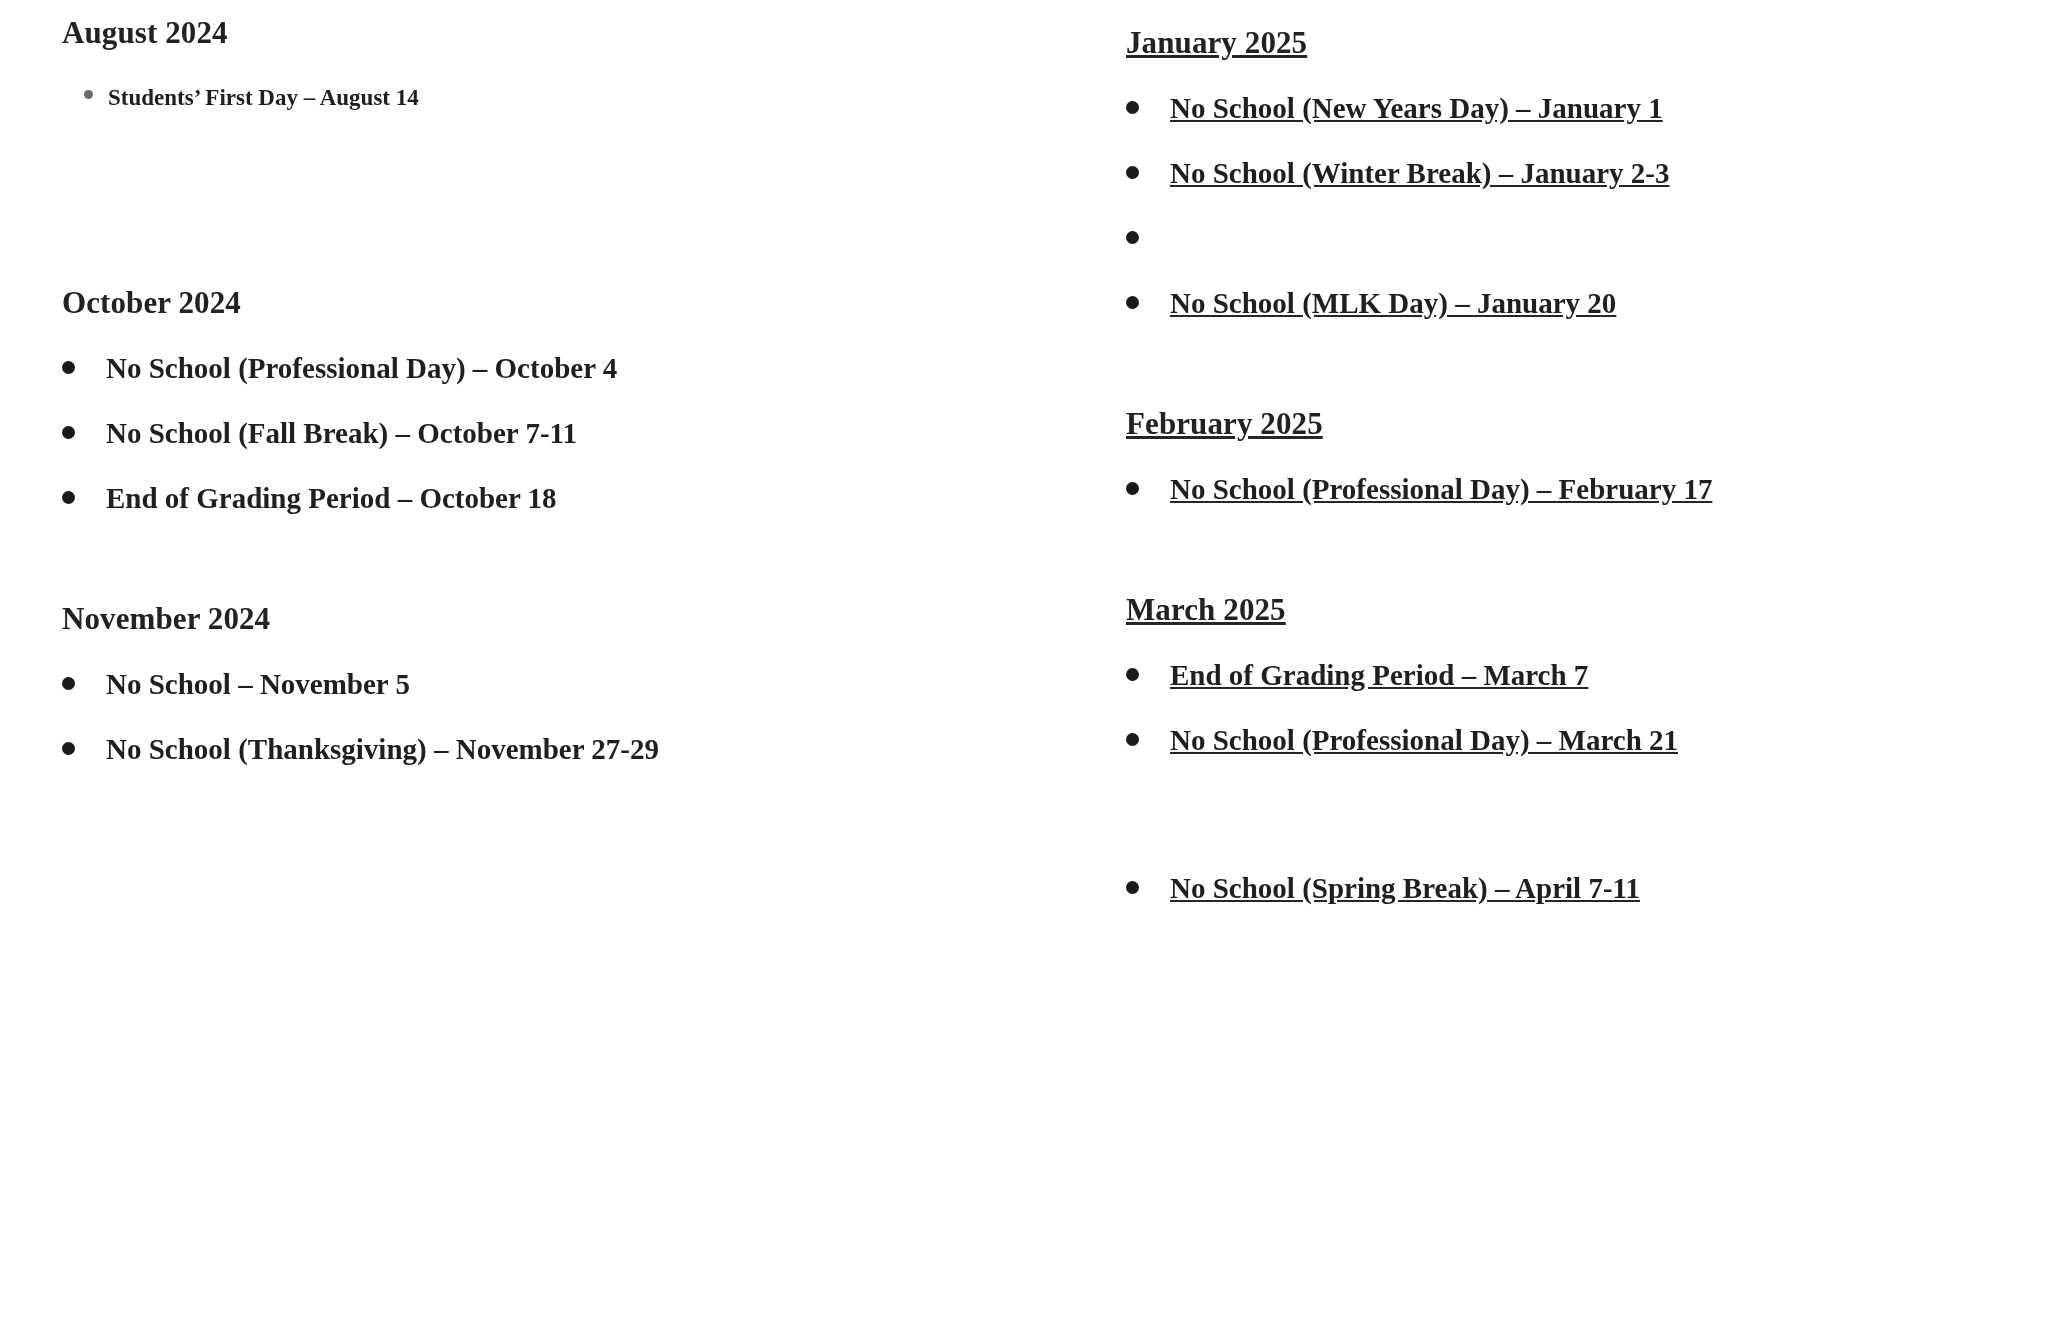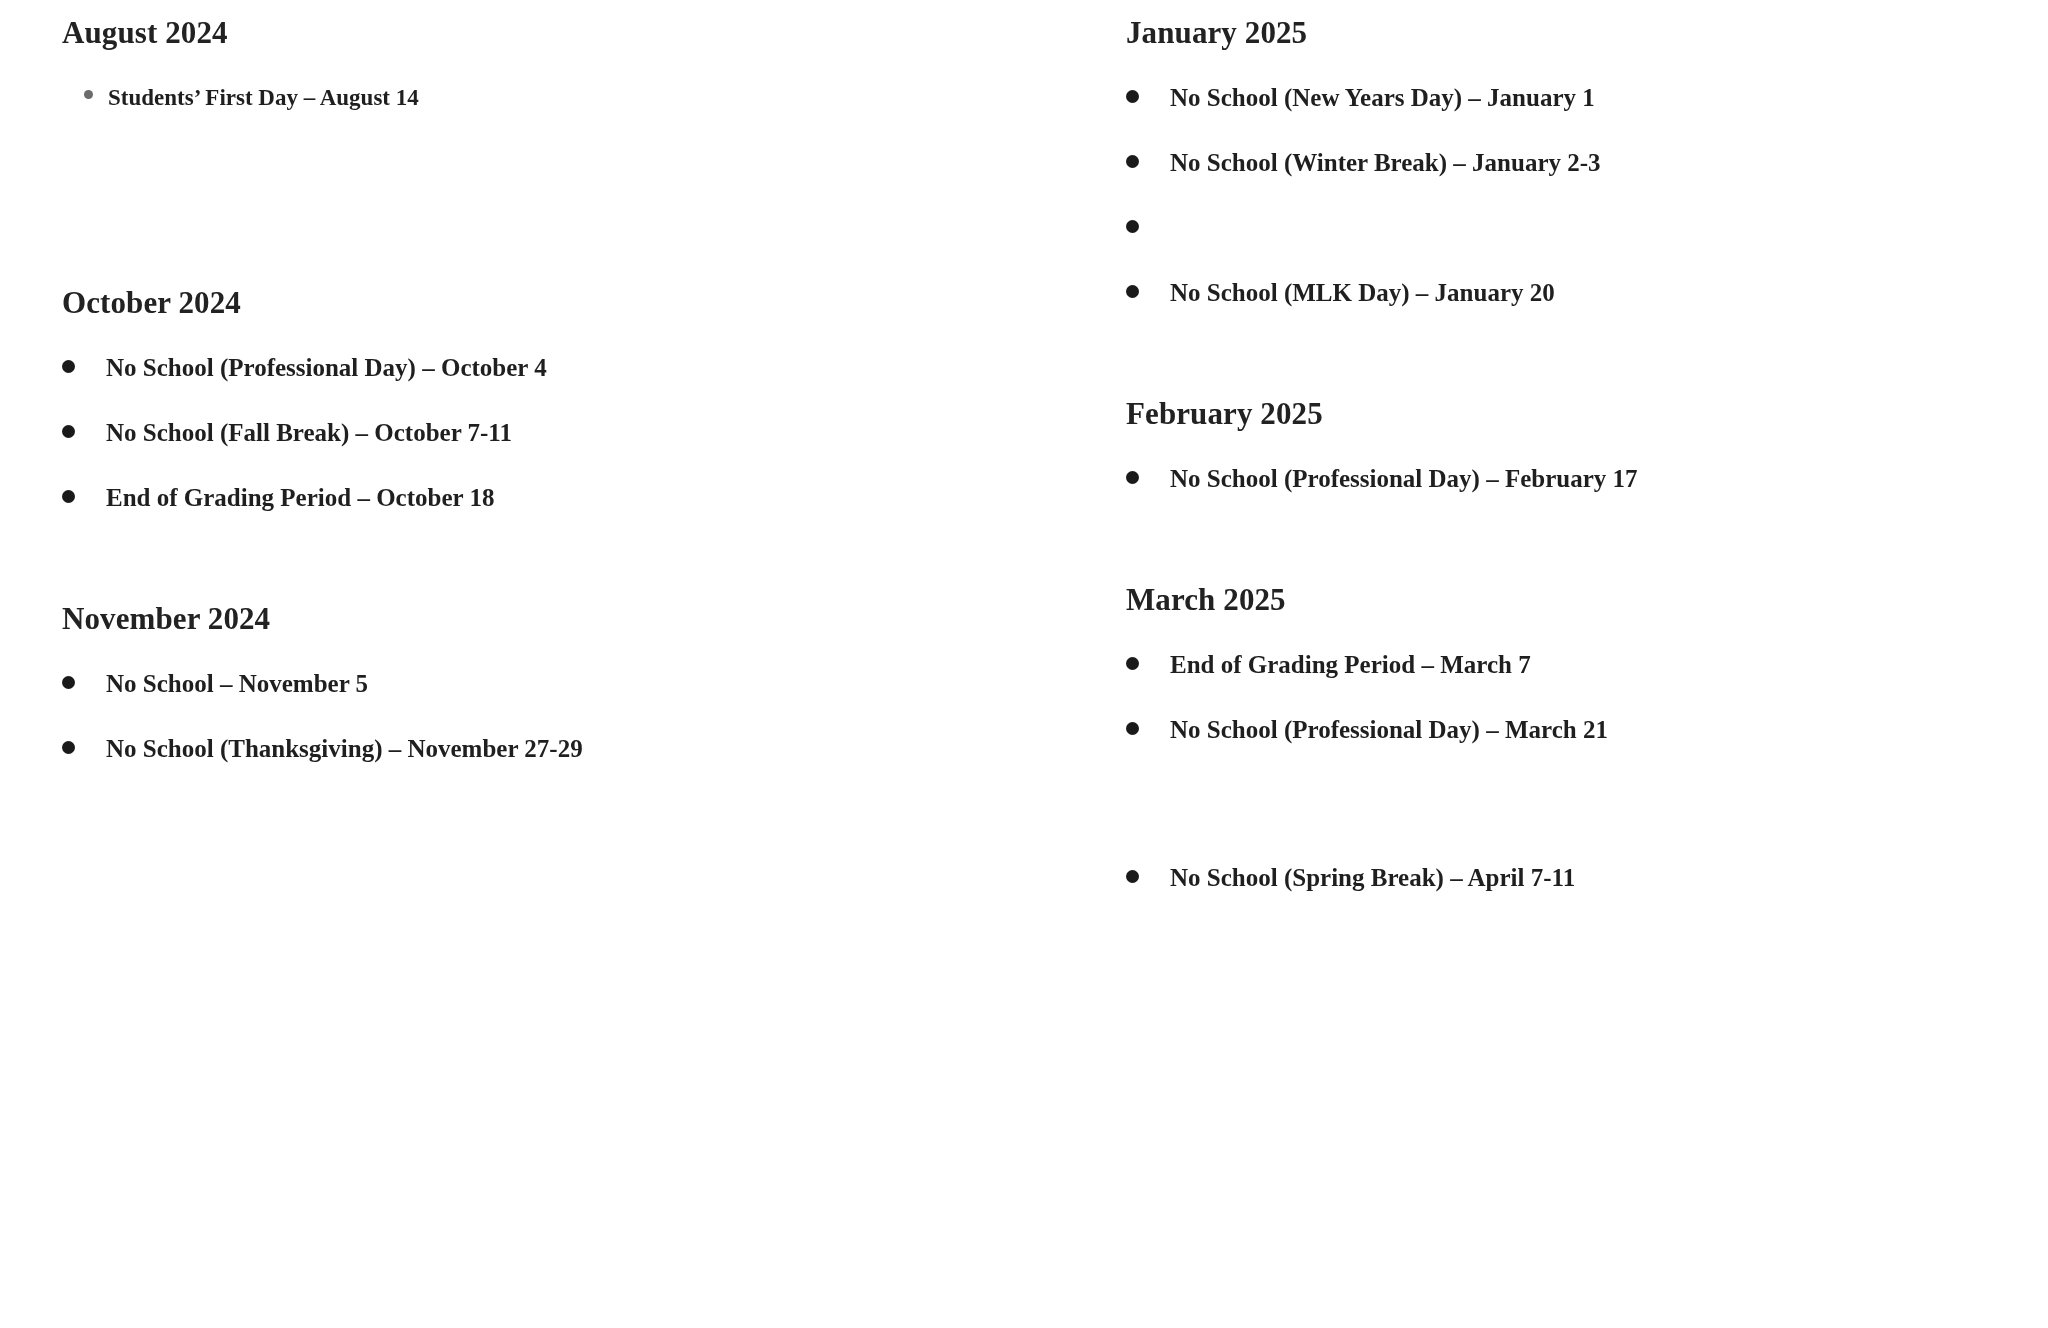--- a/index.html
+++ b/index.html
@@ -36,21 +36,22 @@
     box-sizing: border-box;
   }
   .column.left {
     width: 1100px;
     padding-left: 62px;
     padding-top: 14px;
   }
   .column.right {
     width: 948px;
     padding-left: 26px;
-    padding-top: 14px;
+    padding-top: 24px;
+    text-decoration: underline;
   }
 
   .month-block {
     margin: 0;
     padding: 0;
   }
 
   .month-heading {
     font-family: "Liberation Serif", "DejaVu Serif", serif;
     font-weight: bold;
@@ -69,21 +70,21 @@
     padding: 0;
   }
 
   .item {
     display: flex;
     flex-direction: row;
     align-items: baseline;
     margin: 0;
     padding: 0;
     font-weight: bold;
-    font-size: 25px;
+    font-size: 29px;
     line-height: 36px;
     color: #1f1f1f;
     white-space: nowrap;
   }
 
   .bullet {
     display: inline-block;
     width: 44px;
     flex: 0 0 44px;
     text-align: left;

